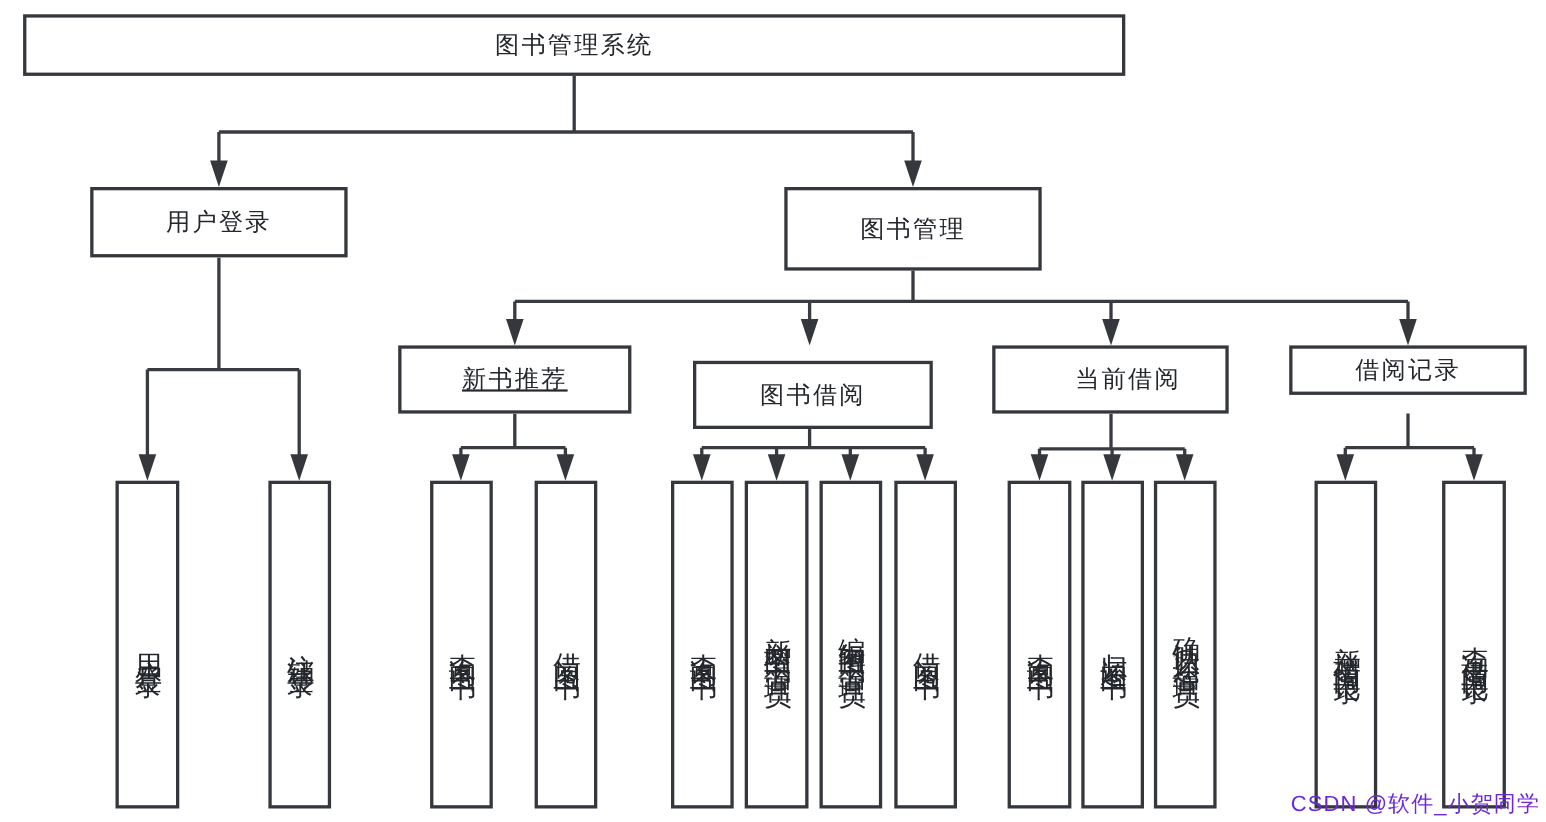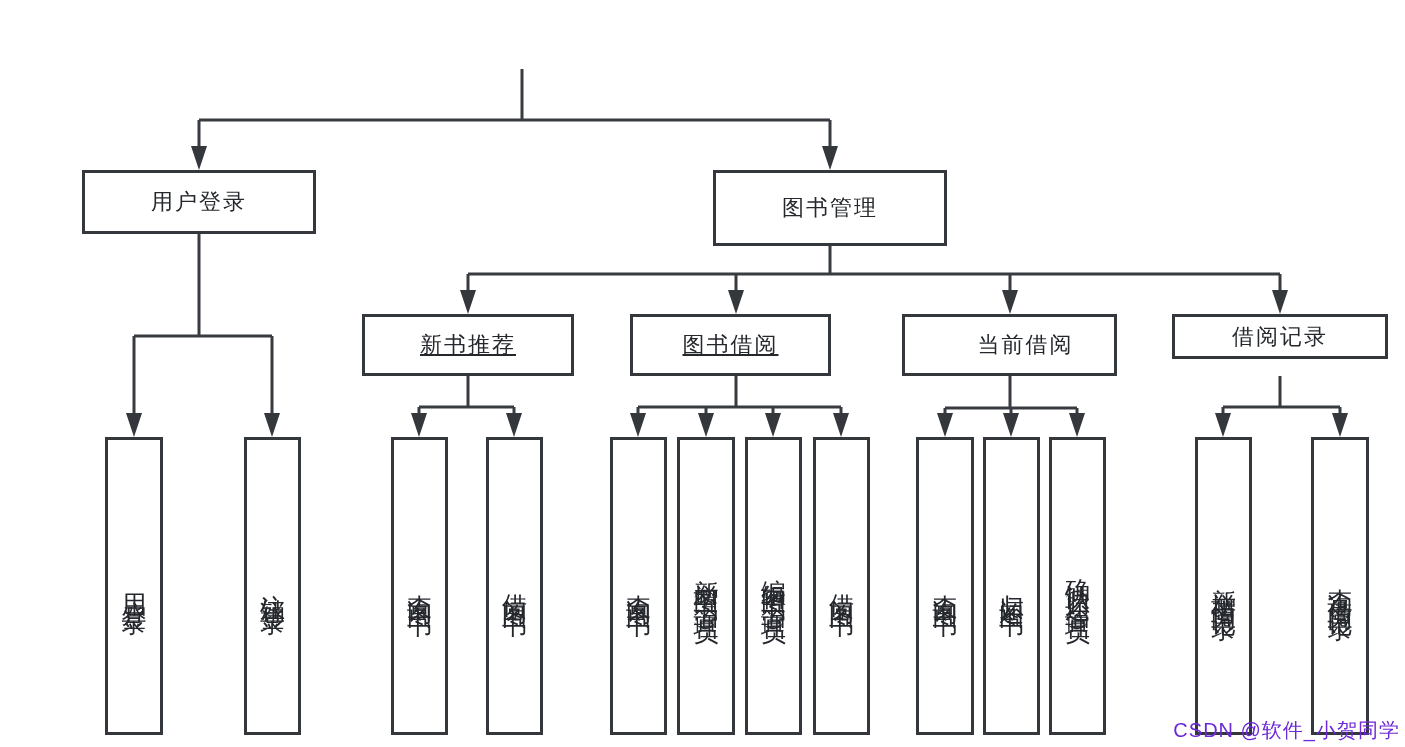--- a/index.html
+++ b/index.html
@@ -92,32 +92,35 @@
       <polygon points="765,413 781,413 773,437"></polygon>
       <polygon points="833,413 849,413 841,437"></polygon>
       <polygon points="937,413 953,413 945,437"></polygon>
       <polygon points="1003,413 1019,413 1011,437"></polygon>
       <polygon points="1069,413 1085,413 1077,437"></polygon>
       <polygon points="1215,413 1231,413 1223,437"></polygon>
       <polygon points="1332,413 1348,413 1340,437"></polygon>
     </g>
   </svg>
 
+  <div class="box" style="left:21px; top:13px; width:1002px; height:56px;">
+    <span class="h-label">图书管理系统</span>
+  </div>
 
   <div class="box" style="left:82px; top:170px; width:234px; height:64px;">
     <span class="h-label">用户登录</span>
   </div>
   <div class="box" style="left:713px; top:170px; width:234px; height:76px;">
     <span class="h-label">图书管理</span>
   </div>
 
   <div class="box" style="left:362px; top:314px; width:212px; height:62px;text-decoration:underline;">
     <span class="h-label">新书推荐</span>
   </div>
-  <div class="box" style="left:630px; top:314px; width:201px; height:62px;text-decoration:underline;">
+  <div class="box" style="left:630px; top:328px; width:218px; height:62px;">
     <span class="h-label">图书借阅</span>
   </div>
   <div class="box" style="left:902px; top:314px; width:215px; height:62px;padding-left:32px;">
     <span class="h-label">当前借阅</span>
   </div>
   <div class="box" style="left:1172px; top:314px; width:216px; height:45px;text-align:right;">
     <span class="h-label">借阅记录</span>
   </div>
 
   <div class="box" style="left:105px; top:437px; width:58px; height:298px;">

